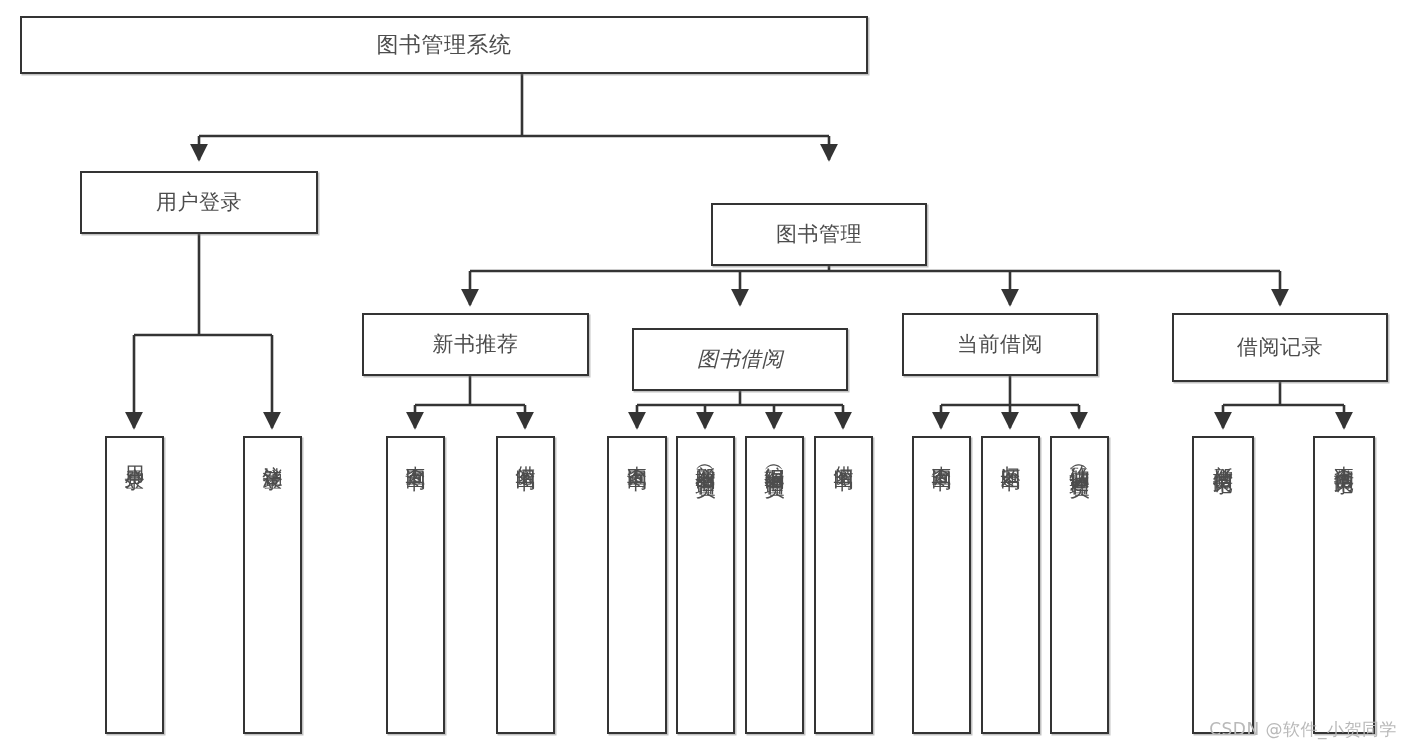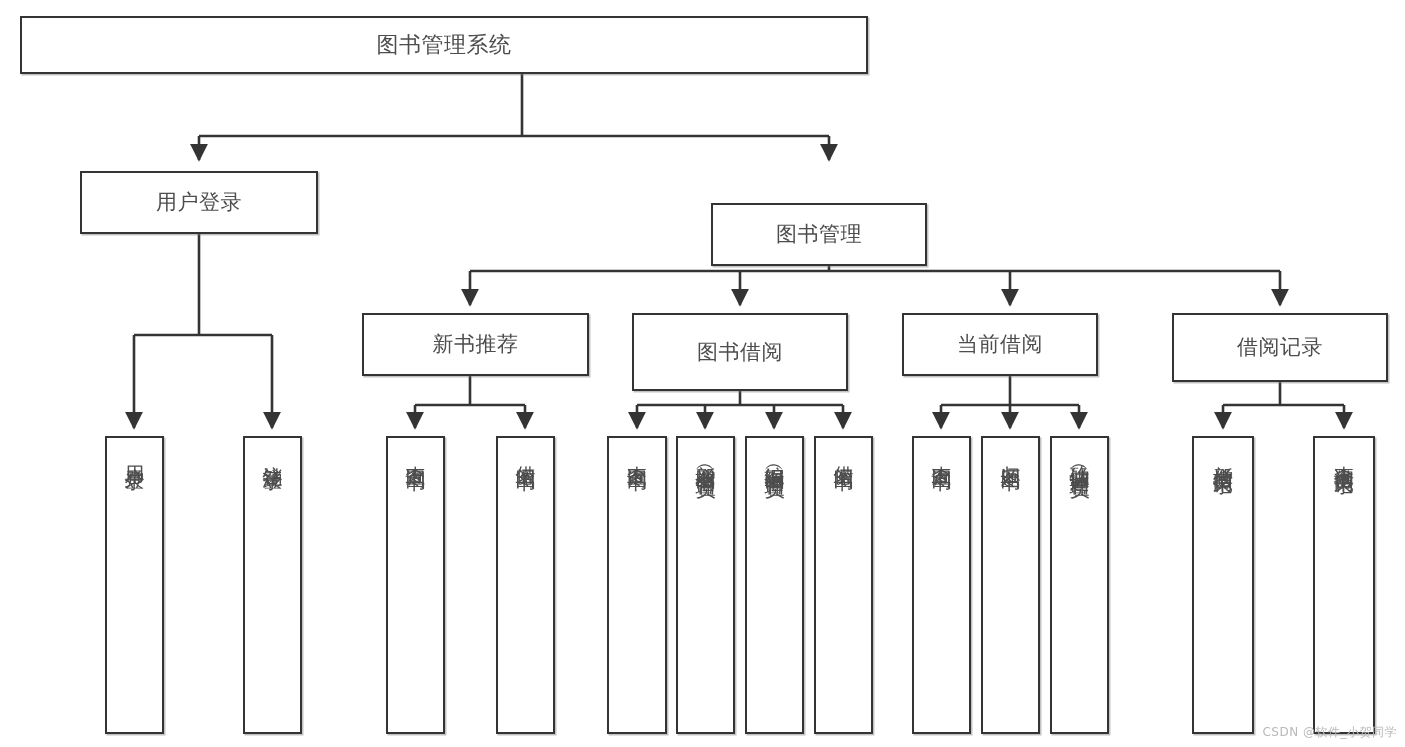--- a/index.html
+++ b/index.html
@@ -62,21 +62,21 @@
     text-orientation: upright;
     font-size: 20px;
     line-height: 1.05;
     letter-spacing: 2px;
     white-space: nowrap;
   }
   .watermark {
     position: absolute;
     right: 8px;
     bottom: 6px;
-    font-size: 12px;
+    font-size: 17px;
     color: #b9b9b9;
     letter-spacing: 0.5px;
     white-space: nowrap;
     user-select: none;
   }
 </style>
 </head>
 <body>
 
 <div id="canvas">
@@ -138,21 +138,21 @@
   <div class="node h" style="left:80px; top:171px; width:238px; height:63px;">
     <span class="lbl">用户登录</span>
   </div>
   <div class="node h" style="left:711px; top:170px; width:216px; height:63px;margin-top:33px;">
     <span class="lbl">图书管理</span>
   </div>
 
   <div class="node h" style="left:362px; top:313px; width:227px; height:63px;">
     <span class="lbl">新书推荐</span>
   </div>
-  <div class="node h" style="left:632px; top:313px; width:216px; height:78px;">
+  <div class="node h" style="left:632px; top:328px; width:216px; height:63px;font-style:italic;">
     <span class="lbl">图书借阅</span>
   </div>
   <div class="node h" style="left:902px; top:313px; width:196px; height:63px;">
     <span class="lbl">当前借阅</span>
   </div>
   <div class="node h" style="left:1172px; top:313px; width:216px; height:69px;">
     <span class="lbl">借阅记录</span>
   </div>
 
   <div class="node v" style="left:105px; top:436px; width:59px; height:298px;">

